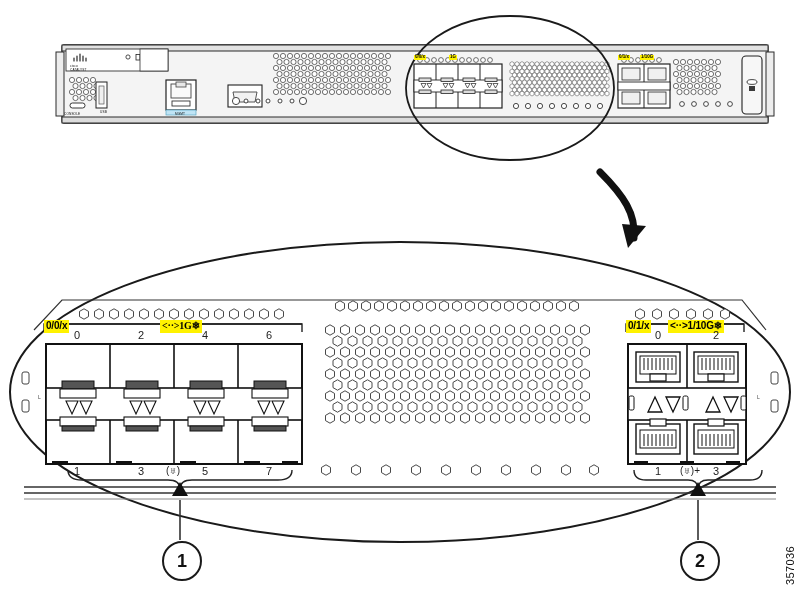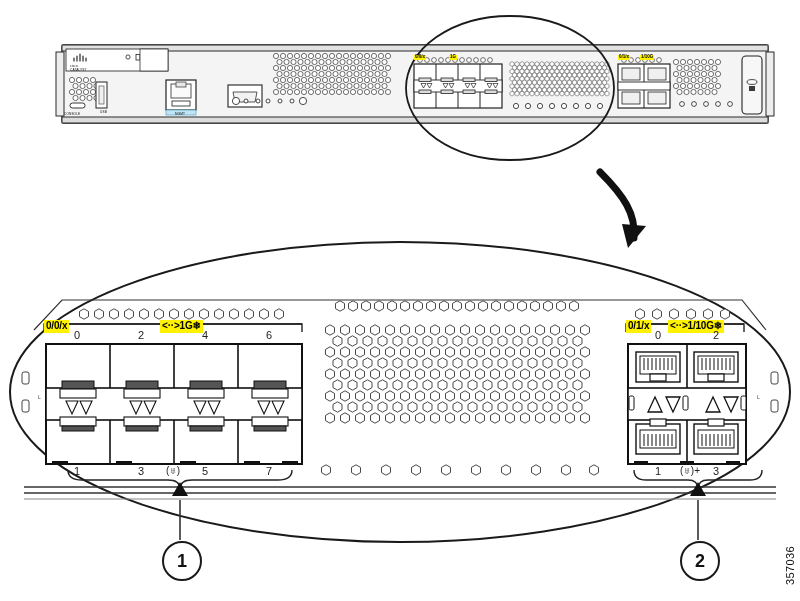--- a/index.html
+++ b/index.html
@@ -1072,21 +1072,21 @@
 <div class="vendor" style="left:64px;top:112px;">CONSOLE</div>
 <div class="vendor" style="left:100px;top:110px;">USB</div>
 <div class="vendor" style="left:175px;top:112px;">MGMT</div>
 
 <div class="hl-sm" style="left:414px;top:55px;">0/0/x</div>
 <div class="hl-sm" style="left:449px;top:55px;">1G</div>
 <div class="hl-sm" style="left:618px;top:55px;">0/1/x</div>
 <div class="hl-sm" style="left:640px;top:55px;">1/10G</div>
 
 <div class="hl" style="left:44px;top:320px;">0/0/x</div>
-<div class="hl" style="left:160px;top:320px;">
+<div class="hl" style="left:160px;top:320px;font-family:Liberation Serif, serif;">
   <span>&lt;··&gt;</span><span>1G</span><span>❄</span>
 </div>
 
 <div class="lbl portnum" style="left:74px;top:330px;">0</div>
 <div class="lbl portnum" style="left:138px;top:330px;">2</div>
 <div class="lbl portnum" style="left:202px;top:330px;">4</div>
 <div class="lbl portnum" style="left:266px;top:330px;">6</div>
 
 <div class="lbl portnum" style="left:74px;top:466px;">1</div>
 <div class="lbl portnum" style="left:138px;top:466px;">3</div>

